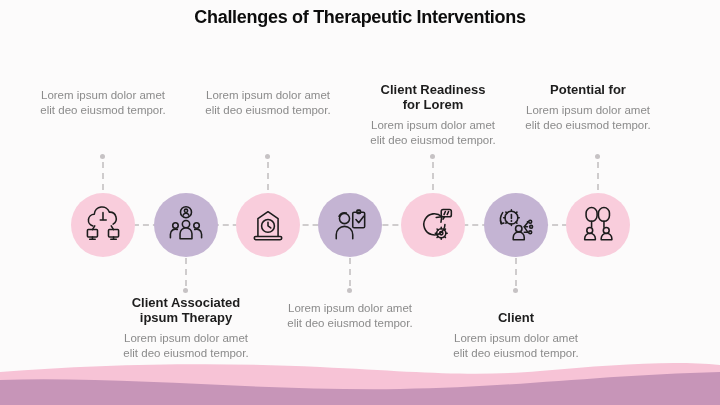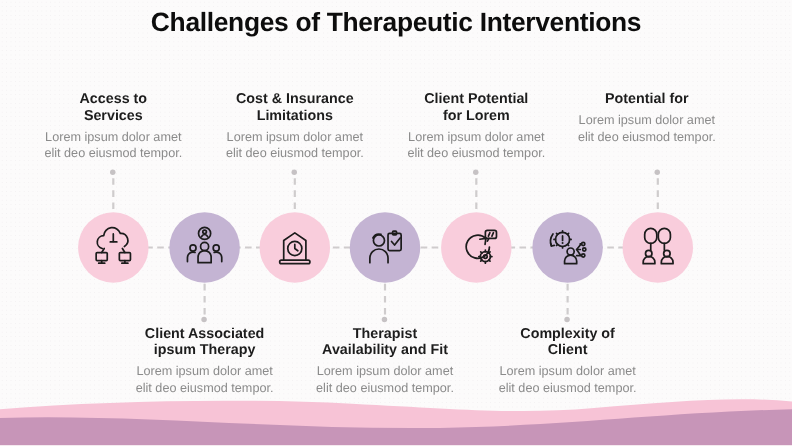--- a/index.html
+++ b/index.html
@@ -8,21 +8,21 @@
     width:720px;height:405px;
     overflow:hidden;
     background-color:#fcfbfb;
     background-image:radial-gradient(#f2eff1 0.6px, transparent 0.6px);
     background-size:4px 4px;
     font-family:"Liberation Sans", sans-serif;
   }
   .title{
     position:absolute;left:0;top:7px;width:720px;
     text-align:center;
-    font-size:24px;font-weight:700;color:#0d0d0d;
+    font-size:18px;font-weight:700;color:#0d0d0d;
     letter-spacing:-0.3px;
   }
   .hline{
     position:absolute;top:224px;left:103px;width:495px;height:0;
     border-top:2px dashed #cfcccd;z-index:1;
   }
   .vline{
     position:absolute;width:0;height:28px;
     border-left:2px dashed #cfcccd;z-index:1;
   }
@@ -53,21 +53,20 @@
 </head>
 <body>
 
 <div class="slide">
 
   <div class="title">Challenges of Therapeutic Interventions</div>
 
   <div class="hline"></div>
 
   <div class="label" style="left:18px;top:82px;">
-    <div class="h"><span>Access to</span><br><span>Services</span></div>
     <div class="b"><span>Lorem ipsum dolor amet</span><br><span>elit deo eiusmod tempor.</span></div>
   </div>
   <div class="dot" style="left:100px;top:154px;"></div>
   <div class="vline" style="left:102px;top:162px;"></div>
   <div class="circle pink" style="left:71px;">
     <svg class="icon-svg" width="44" height="44" viewBox="0 0 48 48">
       <path d="M13 25a6.5 6.5 0 0 1 1.5-12.8A8.5 8.5 0 0 1 31 10a7 7 0 0 1 4 13"></path>
       <path d="M24 10.5V18"></path>
         <path d="M21 18.5h6.5"></path>
       <path d="M15 25l-2.5 4M33 25l2.5 4"></path>
@@ -92,21 +91,20 @@
     </svg>
   </div>
   <div class="vline" style="left:185px;top:258px;"></div>
   <div class="dot" style="left:183px;top:288px;"></div>
   <div class="label" style="left:101px;top:295px;">
     <div class="h"><span>Client Associated</span><br><span>ipsum Therapy</span></div>
     <div class="b"><span>Lorem ipsum dolor amet</span><br><span>elit deo eiusmod tempor.</span></div>
   </div>
 
   <div class="label" style="left:183px;top:82px;">
-    <div class="h"><span>Cost &amp; Insurance</span><br><span>Limitations</span></div>
     <div class="b"><span>Lorem ipsum dolor amet</span><br><span>elit deo eiusmod tempor.</span></div>
   </div>
   <div class="dot" style="left:265px;top:154px;"></div>
   <div class="vline" style="left:267px;top:162px;"></div>
   <div class="circle pink" style="left:236px;">
     <svg class="icon-svg" width="44" height="44" viewBox="0 0 48 48">
       <path d="M13 36V17l11-7.5L35 17v19"></path>
       <circle cx="24" cy="25" r="7"></circle>
       <path d="M24 21v4l3 2.2"></path>
       <rect x="9" y="36.5" width="30" height="3.5" rx="1.7"></rect>
@@ -119,26 +117,25 @@
       <path d="M12 14.5a7 7 0 0 1 8-3.5"></path>
       <path d="M9 39v-4.5a9 9 0 0 1 18 0V39"></path>
       <rect x="27" y="10" width="13" height="17" rx="1.5"></rect>
       <rect x="31.5" y="7.8" width="4" height="3.6" rx="1"></rect>
       <path d="M30.5 18l3 3.5 5.5-7"></path>
     </svg>
   </div>
   <div class="vline" style="left:349px;top:258px;"></div>
   <div class="dot" style="left:347px;top:288px;"></div>
   <div class="label" style="left:265px;top:295px;">
-    <div class="h"><span>Therapist</span><br><span>Availability and Fit</span></div>
     <div class="b"><span>Lorem ipsum dolor amet</span><br><span>elit deo eiusmod tempor.</span></div>
   </div>
 
   <div class="label" style="left:348px;top:82px;">
-    <div class="h"><span>Client Potential</span><br><span>for Lorem</span></div>
+    <div class="h"><span>Client Readiness</span><br><span>for Lorem</span></div>
     <div class="b"><span>Lorem ipsum dolor amet</span><br><span>elit deo eiusmod tempor.</span></div>
   </div>
   <div class="dot" style="left:430px;top:154px;"></div>
   <div class="vline" style="left:432px;top:162px;"></div>
   <div class="circle pink" style="left:401px;">
     <svg class="icon-svg" width="44" height="44" viewBox="0 0 48 48">
       <path d="M33.5 15a11.5 11.5 0 1 0 3.5 8.5"></path>
       <path d="M33.5 15l-6 .8M33.5 15l-.8 6"></path>
       <circle cx="33" cy="33" r="5"></circle>
         <circle cx="33" cy="33" r="1.8"></circle>
@@ -162,21 +159,21 @@
       <path d="M33 26h3.5M33 32h3.5M36.5 20.5h1"></path>
       <circle cx="39.5" cy="20.5" r="1.6"></circle>
         <circle cx="40.5" cy="26" r="1.6"></circle>
         <circle cx="39.5" cy="32" r="1.6"></circle>
       <path d="M33 26l4-5M33 26l4 6"></path>
     </svg>
   </div>
   <div class="vline" style="left:515px;top:258px;"></div>
   <div class="dot" style="left:513px;top:288px;"></div>
   <div class="label" style="left:431px;top:295px;">
-    <div class="h"><span>Complexity of</span><br><span>Client</span></div>
+    <div class="h"><br><span>Client</span></div>
     <div class="b"><span>Lorem ipsum dolor amet</span><br><span>elit deo eiusmod tempor.</span></div>
   </div>
 
   <div class="label" style="left:503px;top:82px;">
     <div class="h"><span>Potential for</span><br></div>
     <div class="b"><span>Lorem ipsum dolor amet</span><br><span>elit deo eiusmod tempor.</span></div>
   </div>
   <div class="dot" style="left:595px;top:154px;"></div>
   <div class="vline" style="left:597px;top:162px;"></div>
   <div class="circle pink" style="left:566px;">

